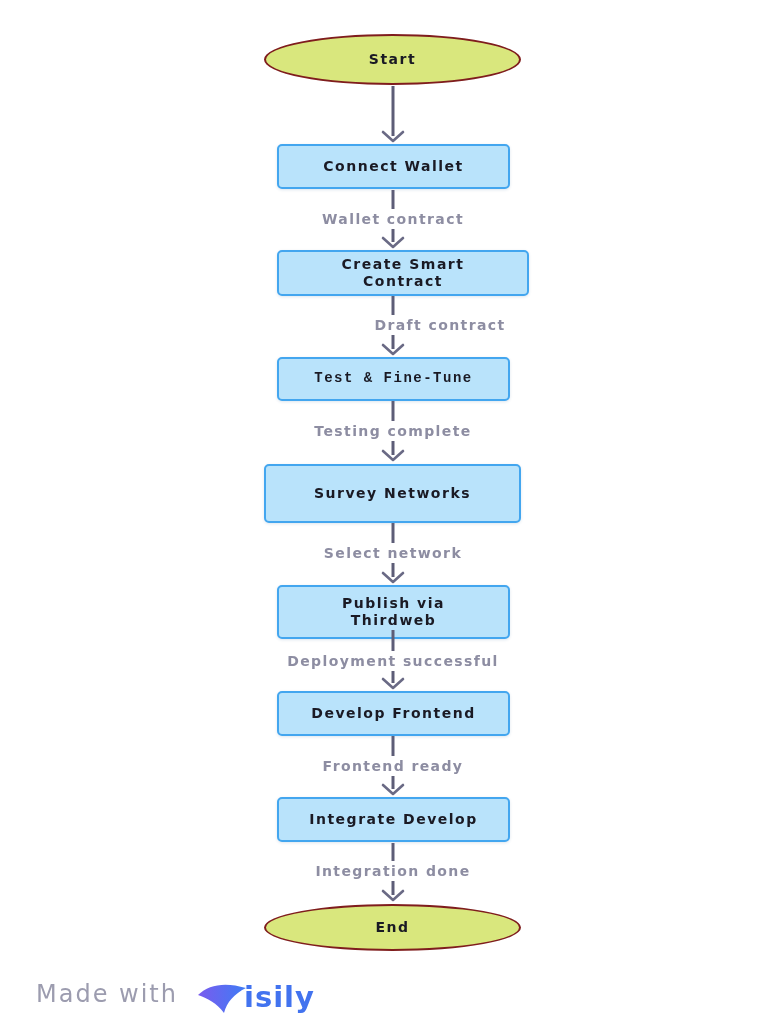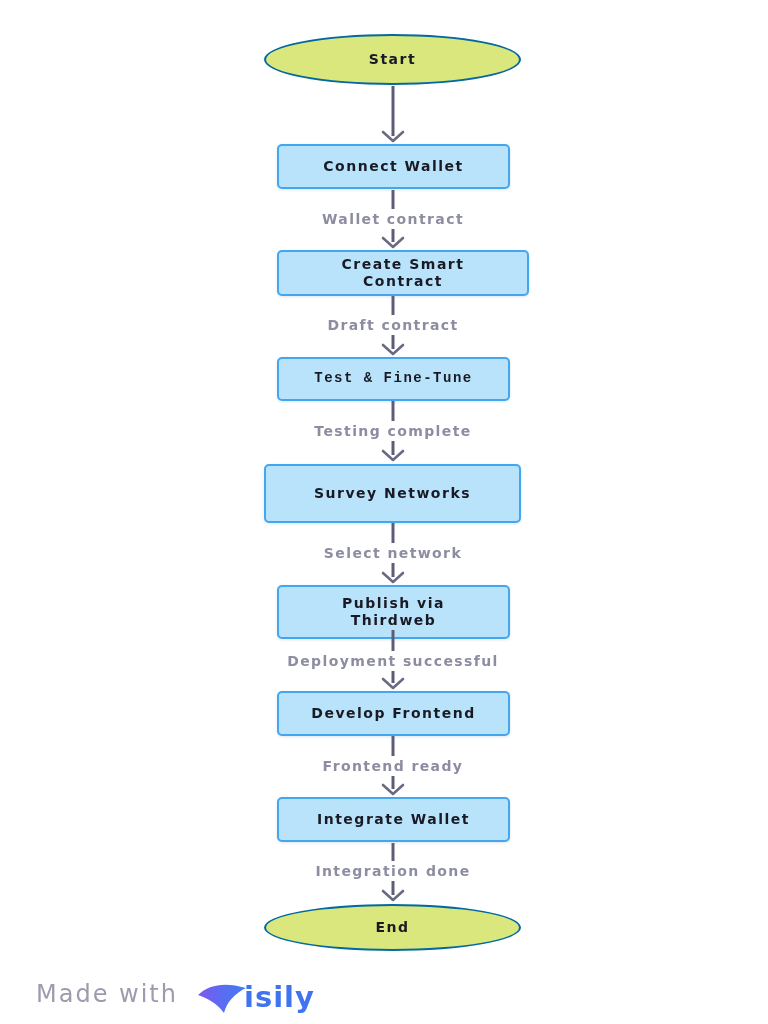--- a/index.html
+++ b/index.html
@@ -23,21 +23,21 @@
     text-align: center;
     box-sizing: border-box;
     font-weight: 700;
     font-size: 14px;
     letter-spacing: 1.5px;
     color: #1a1a24;
     line-height: 1.25;
   }
   .node.terminal {
     background: #d9e77d;
-    border: 2px solid #0369a1;
+    border: 2px solid #7f1d1d;
     border-radius: 50%;
   }
   .node.process {
     background: #b9e3fb;
     border: 2px solid #43a6ef;
     border-radius: 5px;
     box-shadow: 0 1px 3px rgba(30, 90, 140, 0.15);
   }
   .node.process .node-label.wrap {
     display: inline-block;
@@ -127,21 +127,21 @@
   <div class="edge-label" style="top:219px;">Wallet contract</div>
 
   <div class="node process" style="left:277px; top:250px; width:252px; height:46px;">
     <span class="node-label wrap">Create Smart Contract</span>
   </div>
 
   <svg class="arrow" style="top:296px; height:61px;" viewBox="0 0 28 61">
     <line x1="14" y1="0" x2="14" y2="53"></line>
     <polyline points="4,49 14,58 24,49"></polyline>
   </svg>
-  <div class="edge-label" style="top:325px;">Draft contract</div>
+  <div class="edge-label" style="top:325px;margin-left:47px;">Draft contract</div>
 
   <div class="node process" style="left:277px; top:357px; width:233px; height:44px;font-family:Liberation Mono, monospace;">
     <span class="node-label">Test &amp; Fine-Tune</span>
   </div>
 
   <svg class="arrow" style="top:401px; height:62px;" viewBox="0 0 28 62">
     <line x1="14" y1="0" x2="14" y2="54"></line>
     <polyline points="4,50 14,59 24,50"></polyline>
   </svg>
   <div class="edge-label" style="top:431px;">Testing complete</div>
@@ -170,21 +170,21 @@
     <span class="node-label">Develop Frontend</span>
   </div>
 
   <svg class="arrow" style="top:736px; height:61px;" viewBox="0 0 28 61">
     <line x1="14" y1="0" x2="14" y2="53"></line>
     <polyline points="4,49 14,58 24,49"></polyline>
   </svg>
   <div class="edge-label" style="top:766px;">Frontend ready</div>
 
   <div class="node process" style="left:277px; top:797px; width:233px; height:45px;">
-    <span class="node-label">Integrate Wallet</span>
+    <span class="node-label">Integrate Develop</span>
   </div>
 
   <svg class="arrow" style="top:843px; height:60px;" viewBox="0 0 28 60">
     <line x1="14" y1="0" x2="14" y2="52"></line>
     <polyline points="4,48 14,57 24,48"></polyline>
   </svg>
   <div class="edge-label" style="top:871px;">Integration done</div>
 
   <div class="node terminal" style="left:264px; top:904px; width:257px; height:47px;">
     <span class="node-label">End</span>

